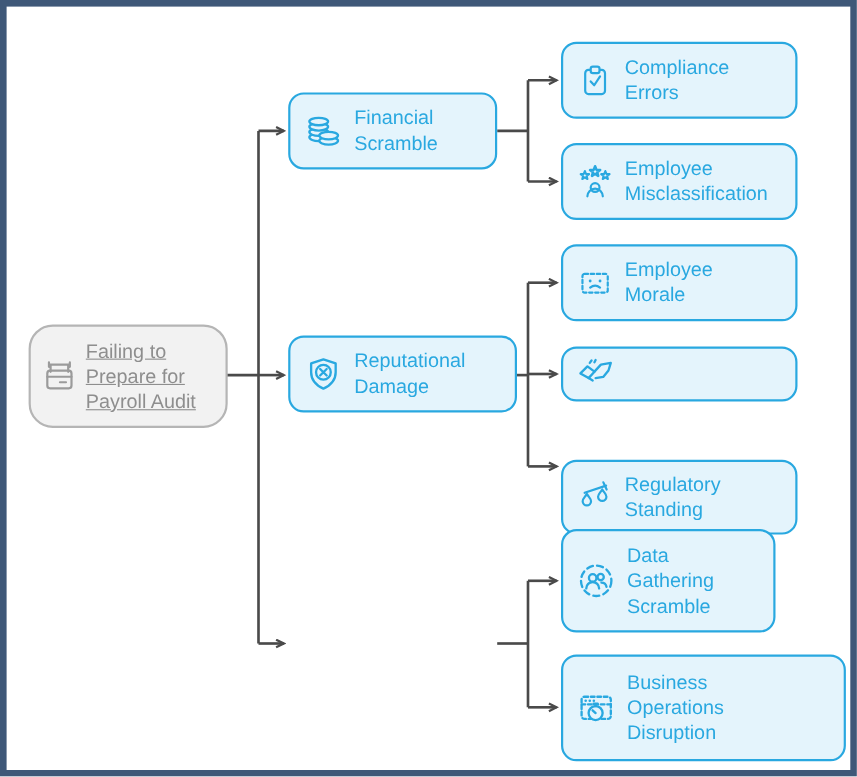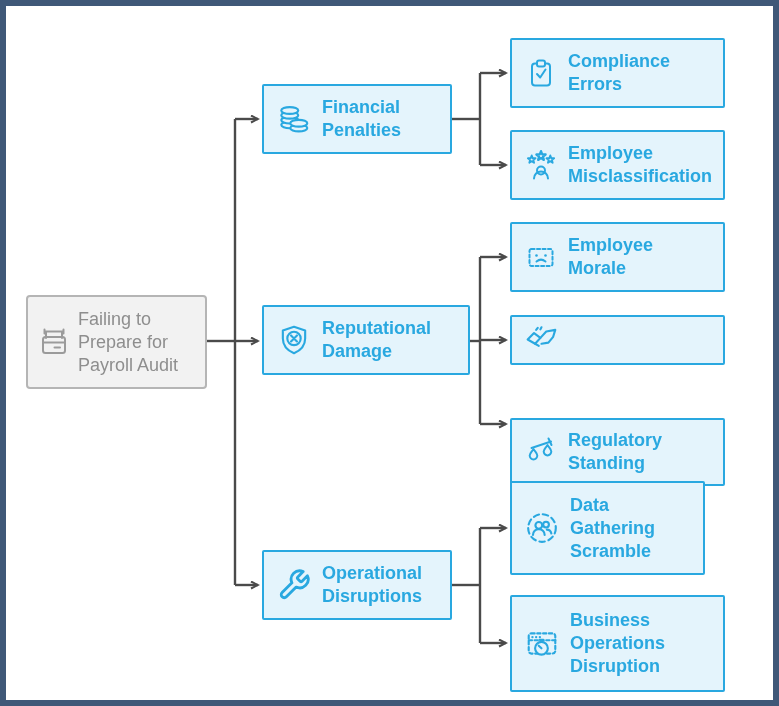--- a/index.html
+++ b/index.html
@@ -22,42 +22,42 @@
     background:#fff;
     overflow:hidden;
   }
   .connector-layer{position:absolute;left:0;top:0;width:767px;height:694px;}
   .conn{stroke:var(--connector);stroke-width:2.4;fill:none;}
   .node{
     position:absolute;
     box-sizing:border-box;
     display:flex;align-items:center;
     border:2px solid var(--accent);
-    border-radius:2px;
+    border-radius:14px;
     background:var(--node-fill);
     color:var(--accent);
     padding-left:13px;
     gap:11px;
-    font-weight:bold;
   }
   .node .label{
     white-space:pre-line;
     font-size:18px;
     line-height:23px;
   }
   .root-node{
     position:absolute;
     box-sizing:border-box;
     display:flex;align-items:center;
     border:2px solid var(--root-border);
-    border-radius:4px;
+    border-radius:22px;
     background:var(--root-fill);
     color:var(--root-text);
     padding-left:10px;
     gap:8px;
+    text-decoration:underline;
   }
   .root-node .label{white-space:pre-line;font-size:18px;line-height:23px;}
   .icon{flex-shrink:0;display:flex;align-items:center;justify-content:center;}
   
   .st{stroke:var(--accent);fill:none;stroke-width:2;stroke-linecap:round;stroke-linejoin:round;}
   .bgfill{fill:var(--node-fill);}
   .dash{stroke-dasharray:3.1 2.4;}
   .dashc{stroke-dasharray:5.2 3.6;}
   .fillc{fill:var(--accent);stroke:none;}
   .stg{stroke:var(--root-icon);fill:none;stroke-width:2;stroke-linecap:round;stroke-linejoin:round;}
@@ -65,21 +65,21 @@
   #n-root       {left:20px; top:289px;width:181px;height:94px;}
   #n-financial  {left:256px;top:78px; width:190px;height:70px;}
   #n-reputation {left:256px;top:299px;width:208px;height:70px;}
   #n-operational{left:256px;top:544px;width:190px;height:70px;}
   #n-compliance {left:504px;top:32px; width:215px;height:70px;}
   #n-misclass   {left:504px;top:124px;width:215px;height:70px;}
   #n-morale     {left:504px;top:216px;width:215px;height:70px;}
   #n-trust      {left:504px;top:309px;width:215px;height:50px;}
   #n-regulatory {left:504px;top:384px;width:215px;height:68px;margin-top:28px;}
   #n-datagather {left:504px;top:475px;width:195px;height:94px;}
-  #n-busops     {left:504px;top:589px;width:215px;height:97px;align-items:center;}
+  #n-busops     {left:504px;top:589px;width:259px;height:97px;align-items:center;}
 </style>
 </head>
 <body>
 
 <div class="frame">
 
   <svg class="connector-layer" viewBox="0 0 767 694">
     <defs>
       <marker id="arrow" markerWidth="10" markerHeight="10" refX="8" refY="4.5" orient="auto" markerUnits="userSpaceOnUse">
         <path d="M1,1 L8,4.5 L1,8" fill="none" stroke="#4a4a4a" stroke-width="2"></path>
@@ -128,44 +128,35 @@
       <svg width="34" height="34" viewBox="0 0 32 32">
         <ellipse class="st bgfill" cx="12" cy="21.5" rx="8" ry="3.2"></ellipse>
         <ellipse class="st bgfill" cx="12" cy="17" rx="8" ry="3.2"></ellipse>
         <ellipse class="st bgfill" cx="12" cy="12.5" rx="8" ry="3.2"></ellipse>
         <ellipse class="st bgfill" cx="12" cy="8" rx="8" ry="3.2"></ellipse>
         <ellipse class="st bgfill" cx="20.5" cy="24.5" rx="8" ry="3.2"></ellipse>
         <ellipse class="st bgfill" cx="20.5" cy="20" rx="8" ry="3.2"></ellipse>
       </svg>
     </span>
     <span class="label">Financial
-Penalties</span>
+Scramble</span>
   </div>
 
   <div class="node" id="n-reputation">
     <span class="icon">
       <svg width="34" height="34" viewBox="0 0 32 32">
         <path class="st" d="M16,3.5 L26.5,7 V14.5 C26.5,21.5 22,25.8 16,28.5 C10,25.8 5.5,21.5 5.5,14.5 V7 Z"></path>
         <circle class="st" cx="16" cy="14.5" r="6.3"></circle>
         <path class="st" d="M13.2,11.7 L18.8,17.3 M18.8,11.7 L13.2,17.3"></path>
       </svg>
     </span>
     <span class="label">Reputational
 Damage</span>
   </div>
 
-  <div class="node" id="n-operational">
-    <span class="icon">
-      <svg width="34" height="34" viewBox="0 0 24 24">
-        <path class="st" stroke-width="1.9" d="M14.7 6.3a1 1 0 0 0 0 1.4l1.6 1.6a1 1 0 0 0 1.4 0l3.77-3.77a6 6 0 0 1-7.94 7.94l-6.91 6.91a2.12 2.12 0 0 1-3-3l6.91-6.91a6 6 0 0 1 7.94-7.94l-3.76 3.76z"></path>
-      </svg>
-    </span>
-    <span class="label">Operational
-Disruptions</span>
-  </div>
 
   <div class="node" id="n-compliance">
     <span class="icon">
       <svg width="32" height="32" viewBox="0 0 32 32">
         <rect class="st" x="7" y="6.5" width="18" height="22" rx="3"></rect>
         <rect class="st bgfill" x="12" y="3.5" width="8" height="6" rx="2"></rect>
         <path class="st" d="M12,17 L15.2,20.5 L20.5,12.5"></path>
       </svg>
     </span>
     <span class="label">Compliance

